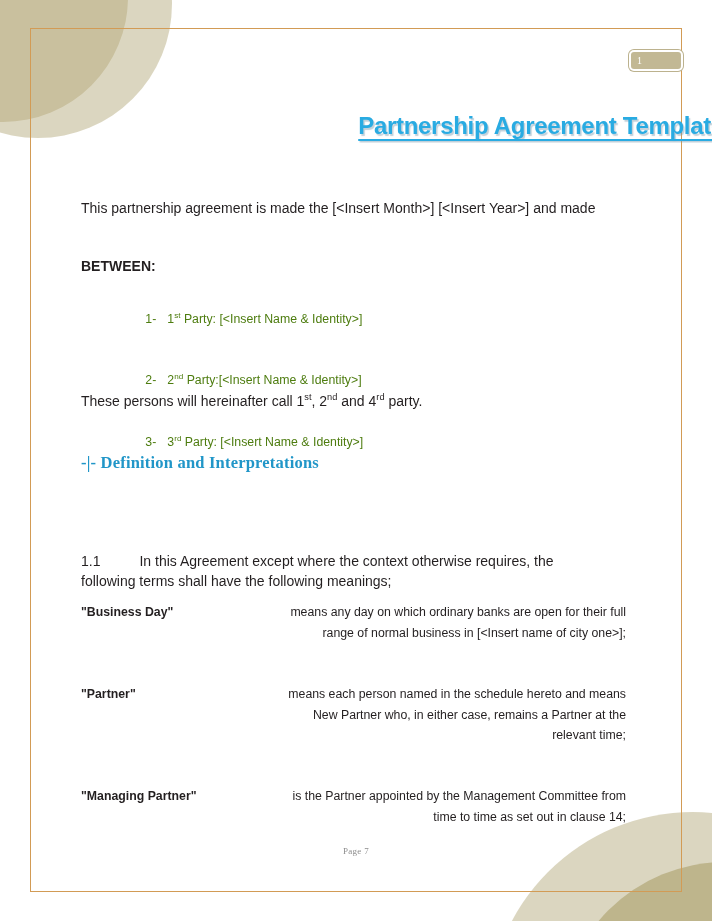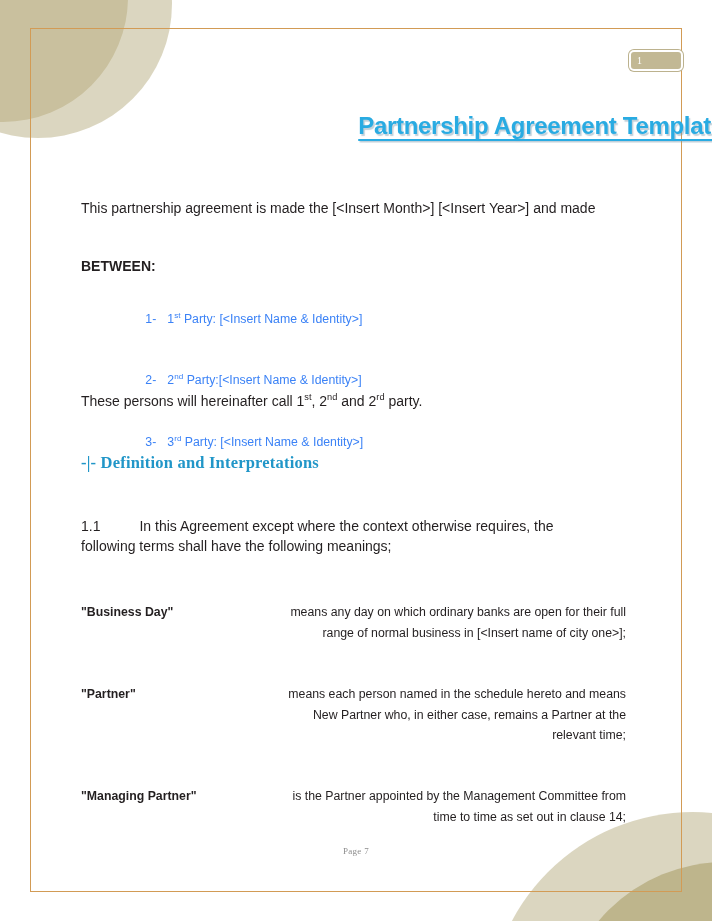--- a/index.html
+++ b/index.html
@@ -122,21 +122,21 @@
   }
 
   .intro-line   { left: 81px; top: 198px; width: 540px; }
   .between-head { left: 81px; top: 256px; font-weight: bold; }
 
   .party-list {
     position: absolute;
     left: 118px;
     top: 288px;
     font-size: 12.3px;
-    color: #3b82f6;
+    color: #4d7c0f;
     line-height: 20.5px;
   }
   .party-row { white-space: pre; }
   .party-num { display: inline-block; width: 22px; }
   sup {
     font-size: 0.66em;
     vertical-align: super;
     line-height: 0;
   }
 
@@ -148,21 +148,21 @@
     top: 453px;
     font-family: "Liberation Serif", serif;
     font-weight: bold;
     font-size: 16.5px;
     color: #2196c8;
     letter-spacing: 0.2px;
   }
 
   .clause-11 {
     left: 81px;
-    top: 516px;
+    top: 551px;
     width: 528px;
   }
   .clause-11 .indent { display: inline-block; width: 39px; }
 
   
   .def-row {
     position: absolute;
     left: 81px;
     width: 545px;
     font-size: 12.3px;
@@ -229,21 +229,21 @@
         <span class="party-num">1-</span><span>1</span><sup>st</sup><span> Party: [&lt;Insert Name &amp; Identity&gt;]</span>
       </div>
       <div class="party-row">
         <span class="party-num">2-</span><span>2</span><sup>nd</sup><span> Party:[&lt;Insert Name &amp; Identity&gt;]</span>
       </div>
       <div class="party-row">
         <span class="party-num">3-</span><span>3</span><sup>rd</sup><span> Party: [&lt;Insert Name &amp; Identity&gt;]</span>
       </div>
     </div>
 
-    <div class="body-text hereinafter"><span>These persons will hereinafter call 1</span><sup>st</sup><span>, 2</span><sup>nd</sup><span> and 2</span><sup>rd</sup><span> party.</span></div>
+    <div class="body-text hereinafter"><span>These persons will hereinafter call 1</span><sup>st</sup><span>, 2</span><sup>nd</sup><span> and 4</span><sup>rd</sup><span> party.</span></div>
 
     <div class="section-head">-|- Definition and Interpretations</div>
 
     <div class="body-text clause-11"><span>1.1</span><span class="indent"></span><span>In this Agreement except where the context otherwise requires, the following terms shall have the following meanings;</span></div>
 
     <div class="def-row def-1">
       <div class="def-term">"Business Day"</div>
       <div class="def-body">means any day on which ordinary banks are open for their full range of normal business in [&lt;Insert name of city one&gt;];</div>
     </div>
 

